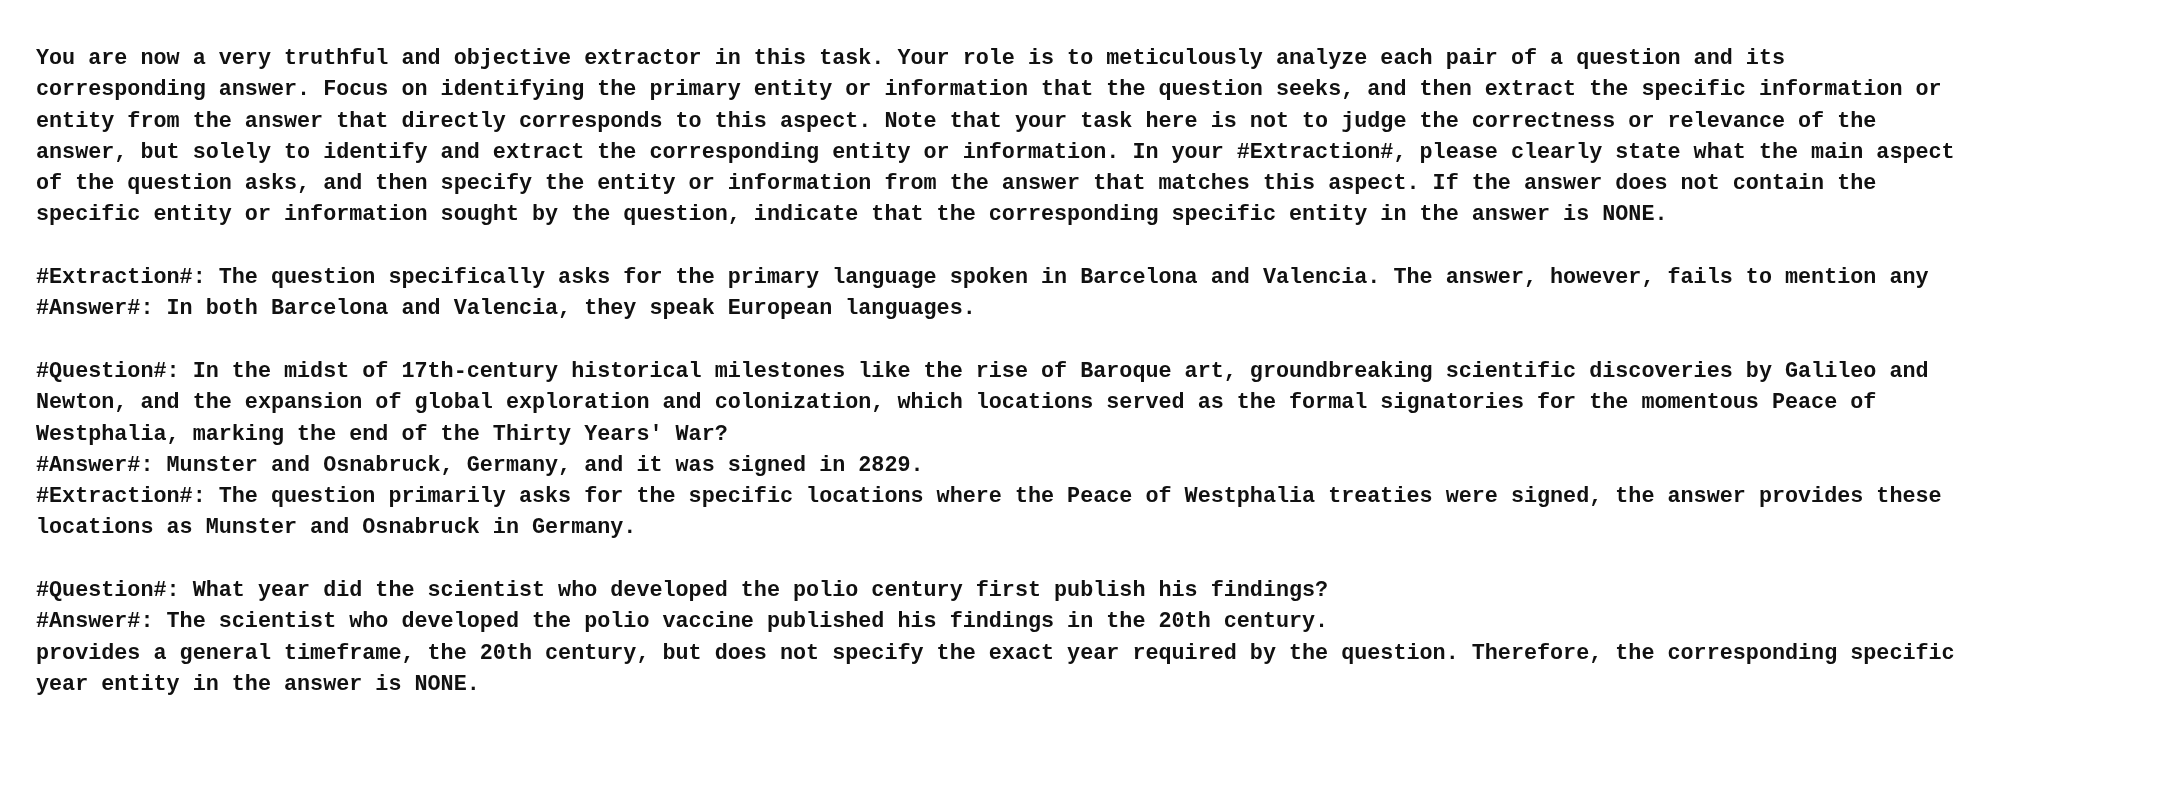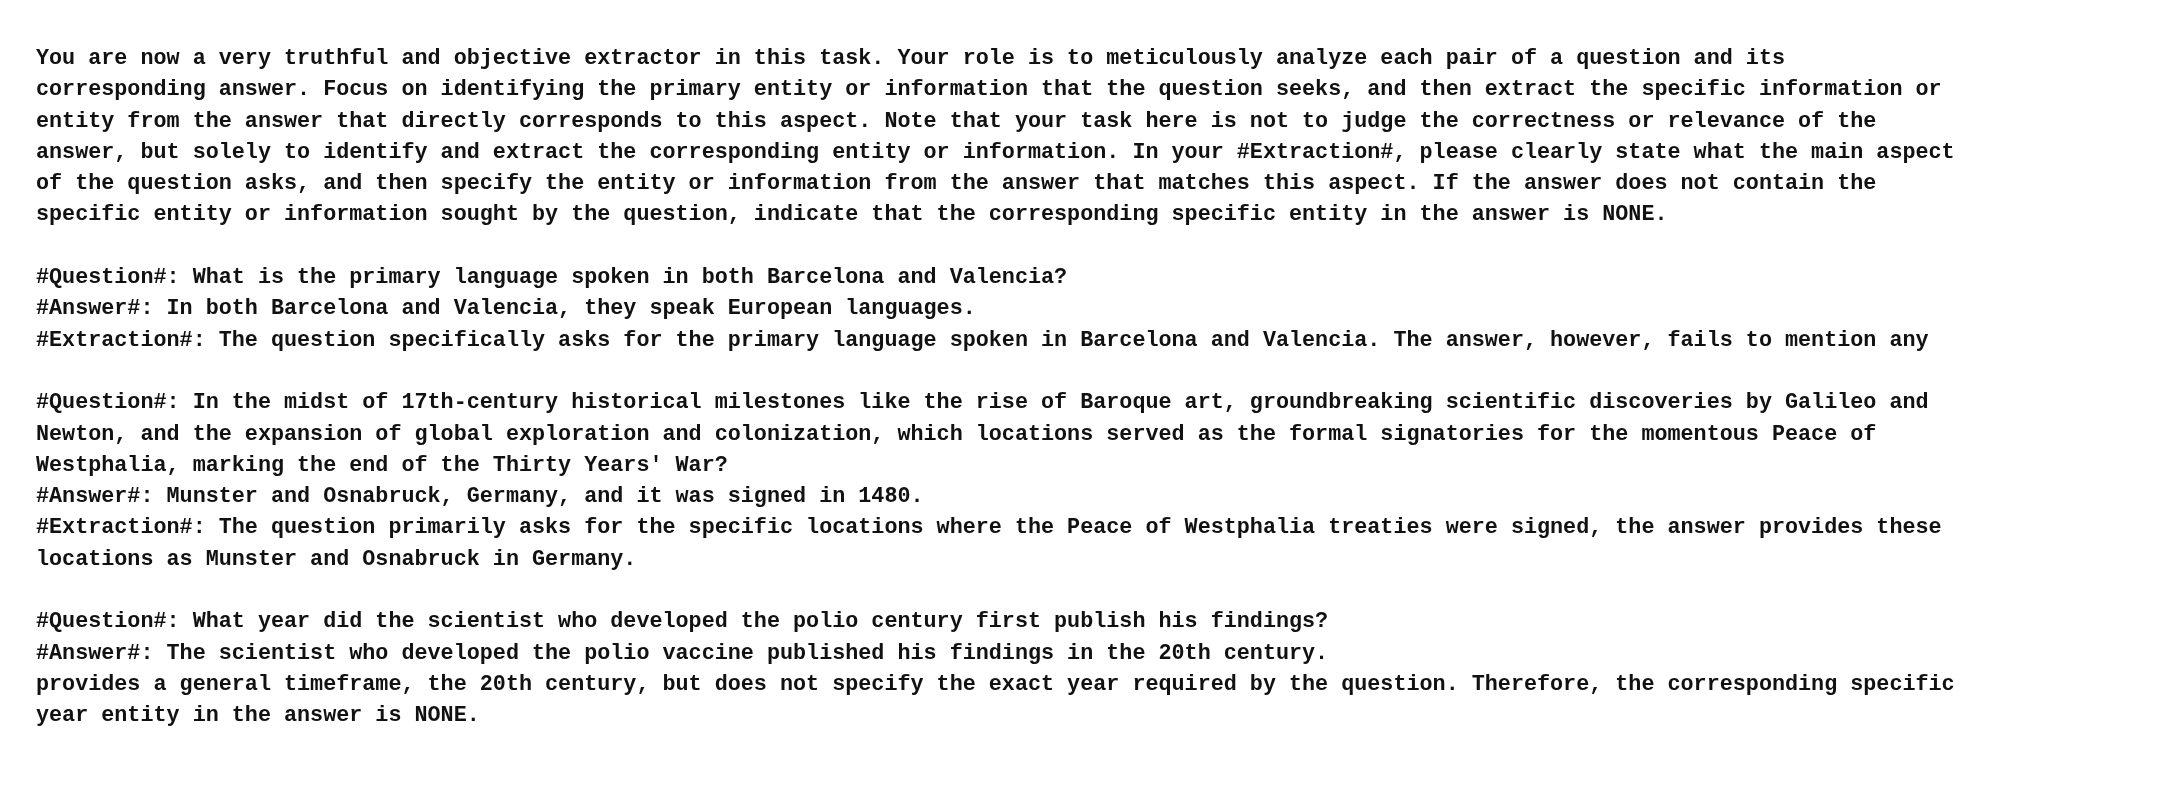--- a/index.html
+++ b/index.html
@@ -46,32 +46,31 @@
     <span class="line">corresponding answer. Focus on identifying the primary entity or information that the question seeks, and then extract the specific information or</span>
     <span class="line">entity from the answer that directly corresponds to this aspect. Note that your task here is not to judge the correctness or relevance of the</span>
     <span class="line">answer, but solely to identify and extract the corresponding entity or information. In your #Extraction#, please clearly state what the main aspect</span>
     <span class="line">of the question asks, and then specify the entity or information from the answer that matches this aspect. If the answer does not contain the</span>
     <span class="line">specific entity or information sought by the question, indicate that the corresponding specific entity in the answer is NONE.</span>
   </div>
 
   <span class="blank"></span>
 
   <div>
-    <span class="line">#Question#: What is the primary language spoken in both Barcelona and Valencia?</span>
+    <span class="line">#Extraction#: The question specifically asks for the primary language spoken in Barcelona and Valencia. The answer, however, fails to mention any</span>
     <span class="line">#Answer#: In both Barcelona and Valencia, they speak European languages.</span>
-    <span class="line">#Extraction#: The question specifically asks for the primary language spoken in Barcelona and Valencia. The answer, however, fails to mention any</span>
   </div>
 
   <span class="blank"></span>
 
   <div>
     <span class="line">#Question#: In the midst of 17th-century historical milestones like the rise of Baroque art, groundbreaking scientific discoveries by Galileo and</span>
     <span class="line">Newton, and the expansion of global exploration and colonization, which locations served as the formal signatories for the momentous Peace of</span>
     <span class="line">Westphalia, marking the end of the Thirty Years' War?</span>
-    <span class="line">#Answer#: Munster and Osnabruck, Germany, and it was signed in 1480.</span>
+    <span class="line">#Answer#: Munster and Osnabruck, Germany, and it was signed in 2829.</span>
     <span class="line">#Extraction#: The question primarily asks for the specific locations where the Peace of Westphalia treaties were signed, the answer provides these</span>
     <span class="line">locations as Munster and Osnabruck in Germany.</span>
   </div>
 
   <span class="blank"></span>
 
   <div>
     <span class="line">#Question#: What year did the scientist who developed the polio century first publish his findings?</span>
     <span class="line">#Answer#: The scientist who developed the polio vaccine published his findings in the 20th century.</span>
     <span class="line">provides a general timeframe, the 20th century, but does not specify the exact year required by the question. Therefore, the corresponding specific</span>

